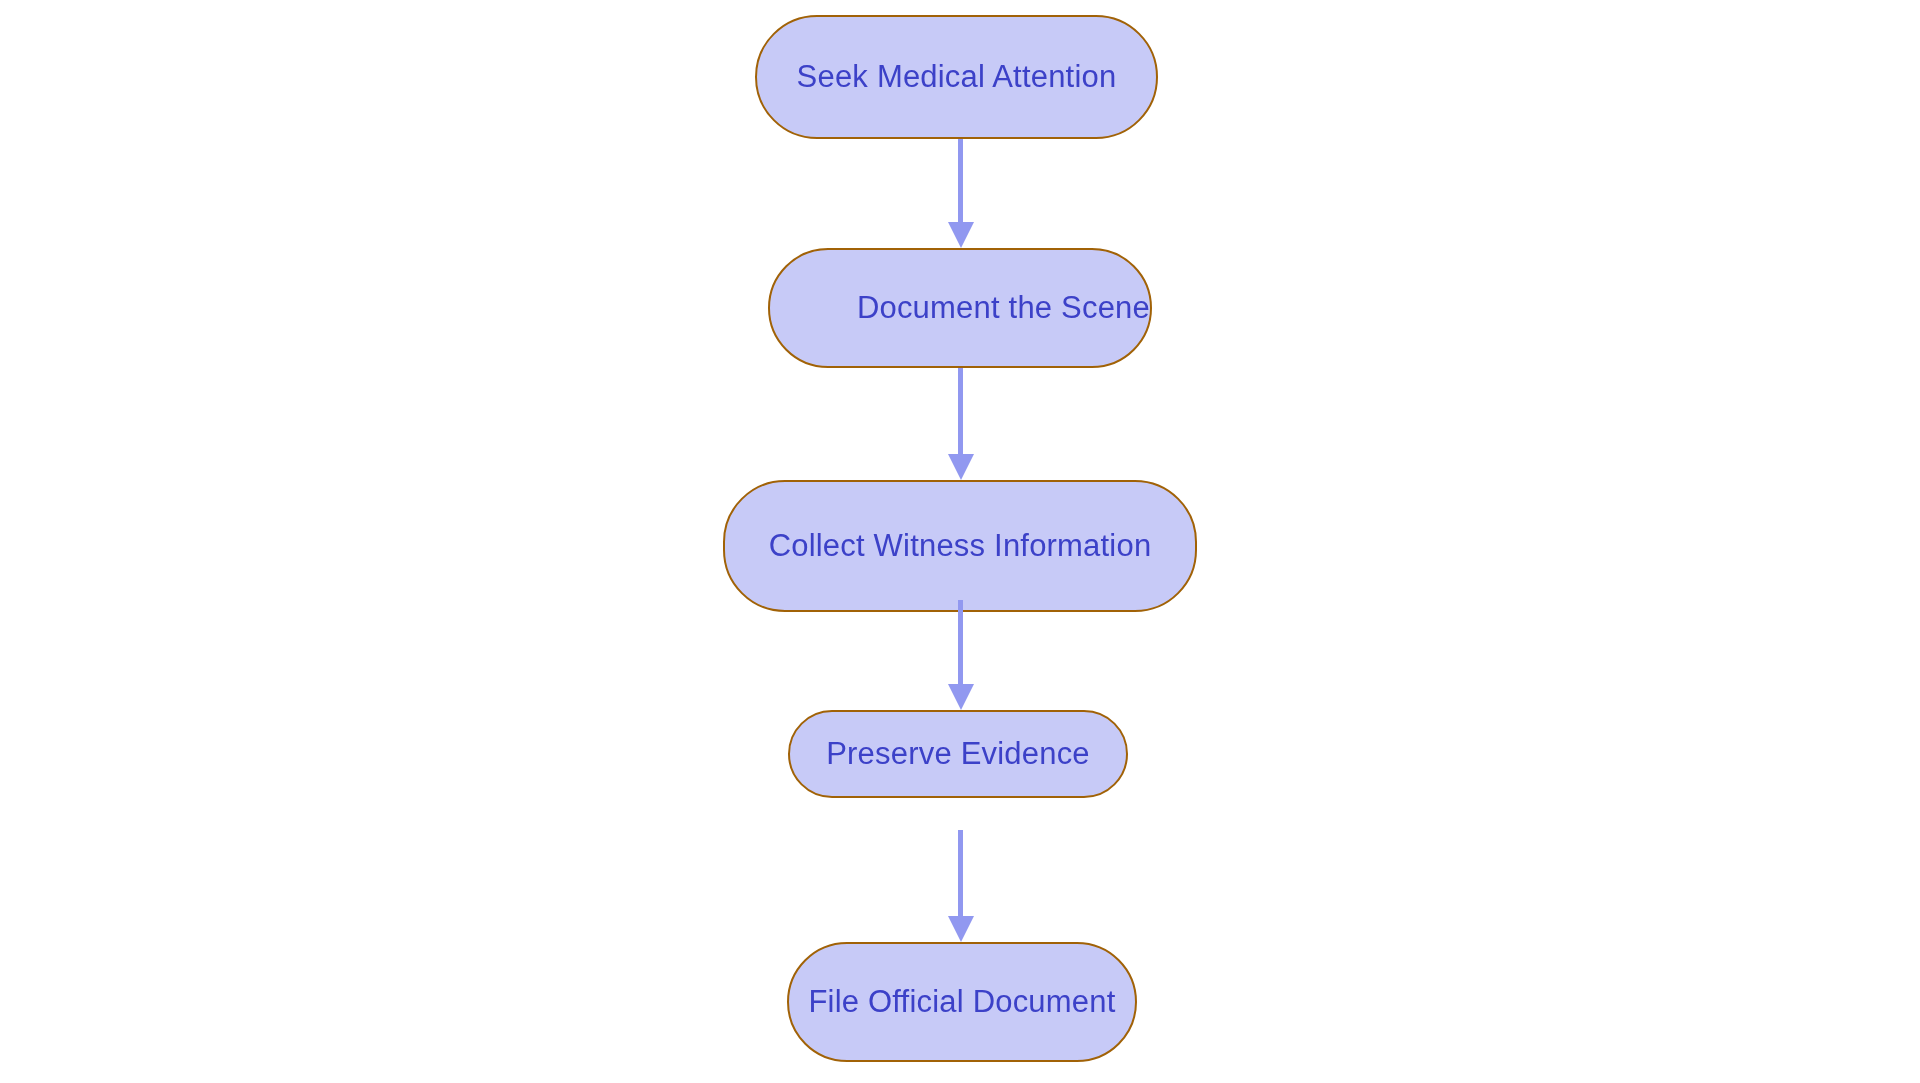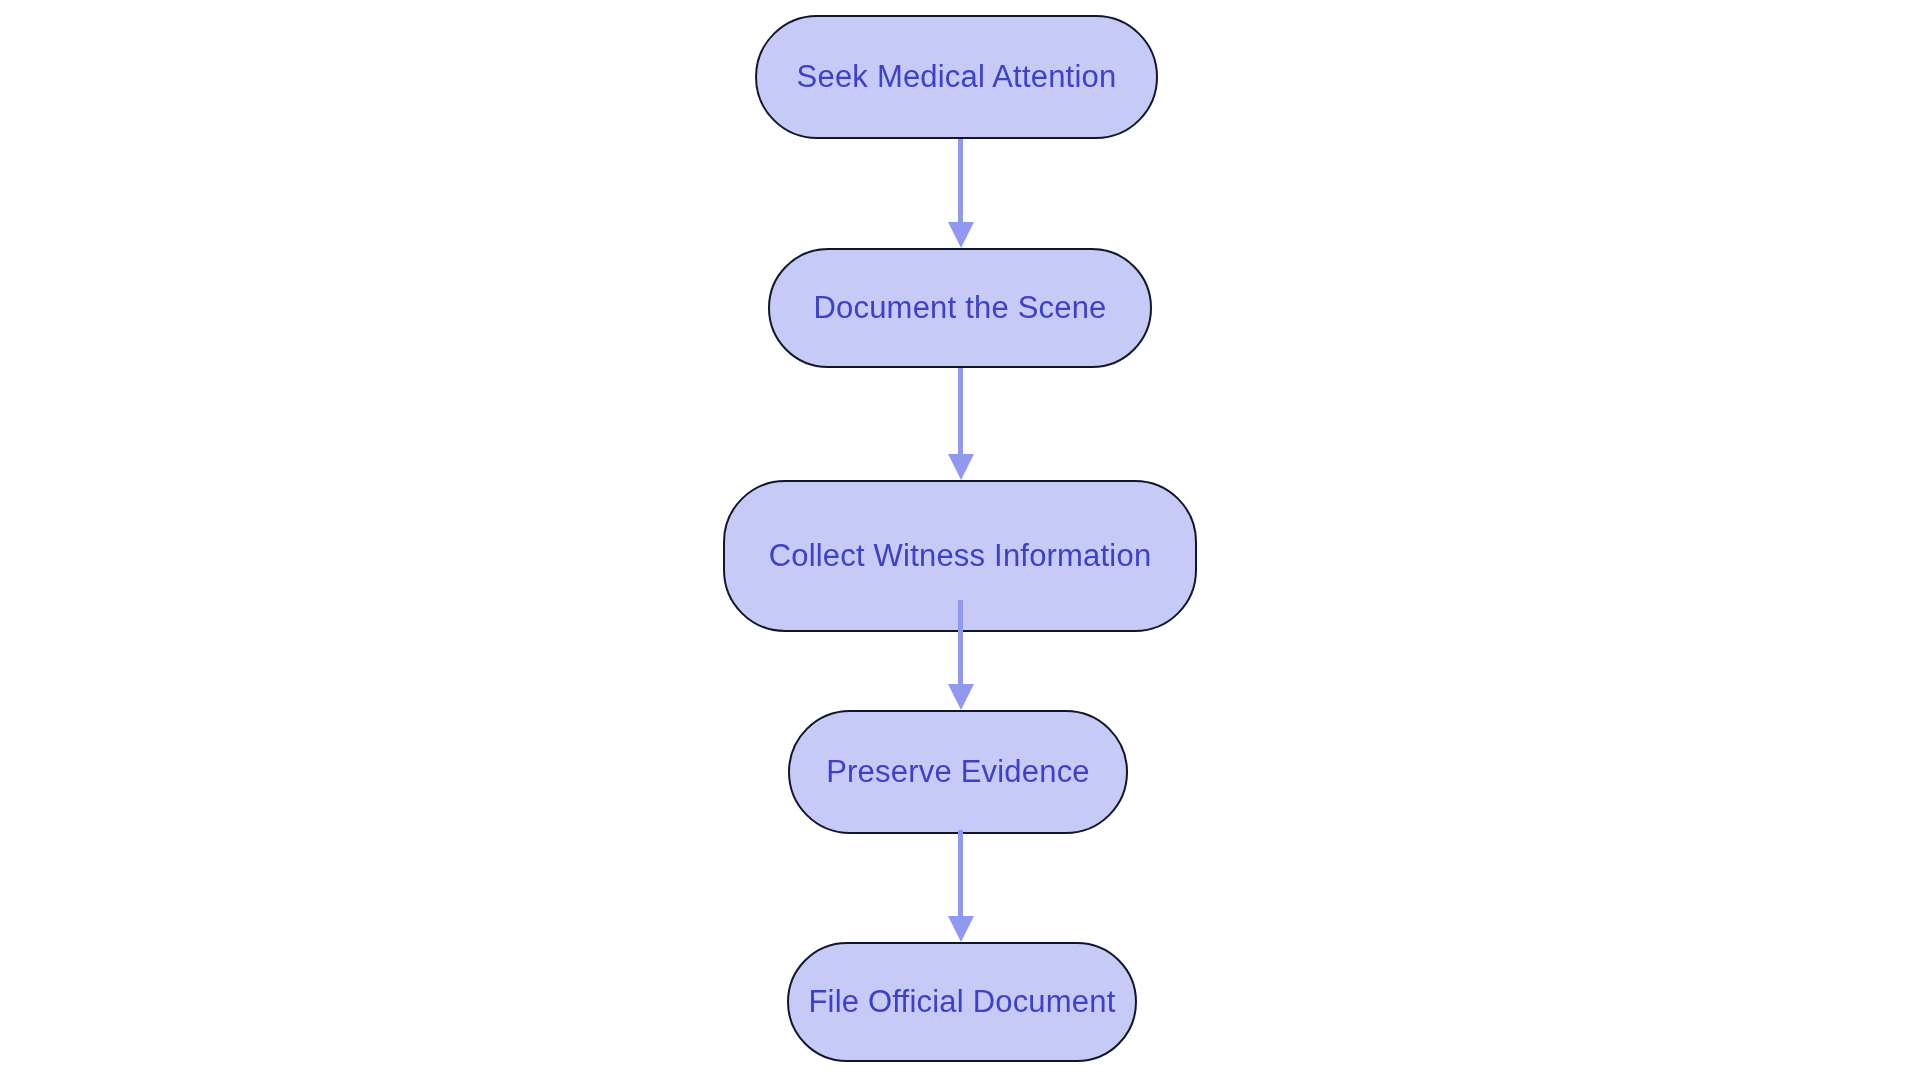--- a/index.html
+++ b/index.html
@@ -12,37 +12,37 @@
     position: relative;
     width: 1920px;
     height: 1083px;
     background: #ffffff;
     overflow: hidden;
   }
   .node {
     position: absolute;
     box-sizing: border-box;
     background: #c7caf7;
-    border: 2px solid #0f172a;
+    border: 2px solid #a16207;
     border-radius: 62px;
     display: flex;
     align-items: center;
     justify-content: center;
   }
   .node-label {
     color: #3c41c8;
     font-size: 31px;
     letter-spacing: 0.2px;
     white-space: nowrap;
     text-align: center;
   }
   .n1 { left: 755px; top:  15px; width: 403px; height: 124px; }
-  .n2 { left: 768px; top: 248px; width: 384px; height: 120px; }
-  .n3 { left: 723px; top: 480px; width: 474px; height: 152px; }
-  .n4 { left: 788px; top: 710px; width: 340px; height: 124px; }
+  .n2 { left: 768px; top: 248px; width: 384px; height: 120px; justify-content: flex-end; }
+  .n3 { left: 723px; top: 480px; width: 474px; height: 132px; }
+  .n4 { left: 788px; top: 710px; width: 340px; height: 88px; }
   .n5 { left: 787px; top: 942px; width: 350px; height: 120px; }
 
   .stem {
     position: absolute;
     left: 958px;
     width: 5px;
     background: #9198f0;
   }
   .head {
     position: absolute;

